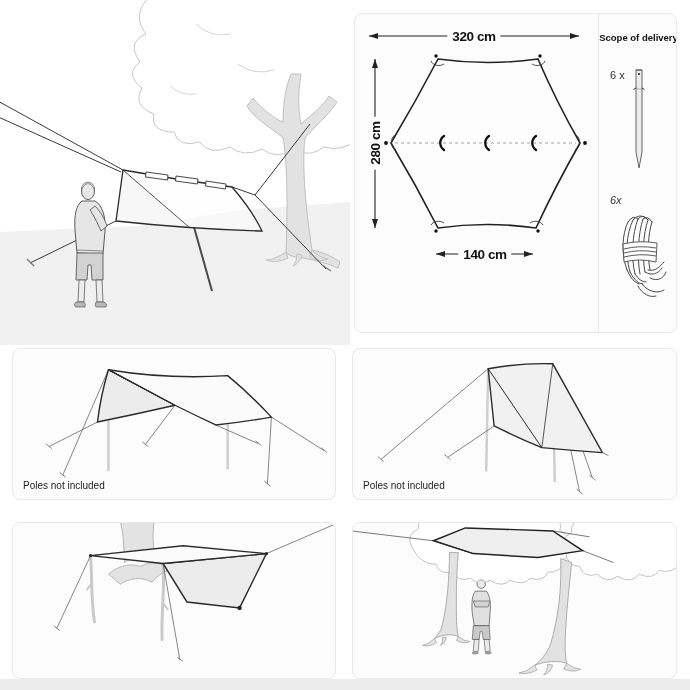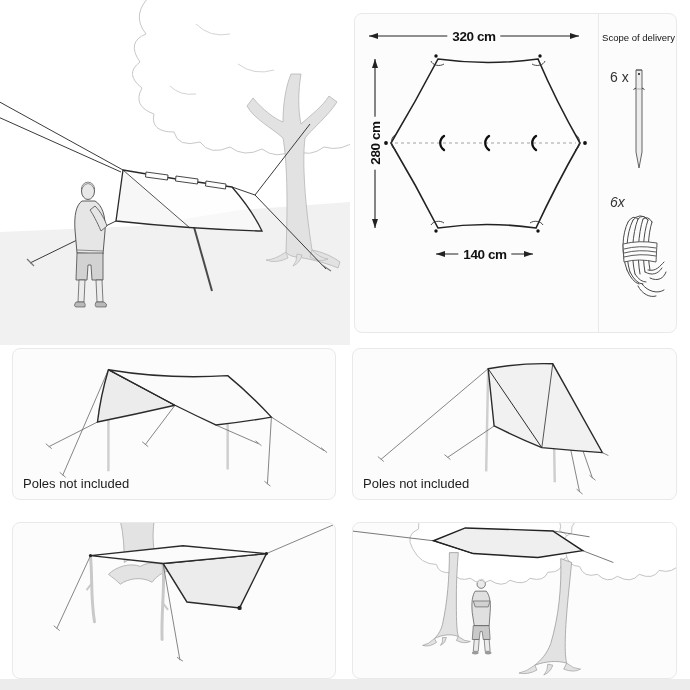--- a/index.html
+++ b/index.html
@@ -1,29 +1,29 @@
 <!DOCTYPE html>
 <html><head>
 <meta charset="utf-8">
 <style>
   html,body{margin:0;padding:0;background:#ffffff;}
   .page{position:relative;width:690px;height:690px;background:#ffffff;
         font-family:"Liberation Sans",sans-serif;overflow:hidden;}
   .panel{position:absolute;background:#fcfcfc;border:1px solid #e9e9e9;
          border-radius:8px;box-sizing:border-box;overflow:hidden;}
   .panel svg{position:absolute;left:0;top:0;width:100%;height:100%;}
-  .caption{position:absolute;left:10px;bottom:8px;font-size:13px;color:#1c1c1c;z-index:5;}
+  .caption{position:absolute;left:10px;bottom:8px;font-size:10px;color:#1c1c1c;z-index:5;}
   .dim-label{position:absolute;font-weight:700;font-size:13.5px;letter-spacing:-0.4px;
              color:#111;background:#fcfcfc;padding:0 5px;white-space:nowrap;
              transform:translate(-50%,-50%);z-index:4;}
   .dim-label.vertical{transform:translate(-50%,-50%) rotate(-90deg);}
   .scope{position:absolute;left:243px;top:0;bottom:0;width:79px;border-left:1px solid #e9e9e9;}
-  .scope-title{font-weight:400;font-size:9.5px;line-height:1.25;color:#111;
+  .scope-title{font-weight:700;font-size:9.5px;line-height:1.25;color:#111;
                text-align:center;margin-top:18px;}
-  .qty{position:absolute;font-size:14px;color:#333;}
+  .qty{position:absolute;font-size:11px;color:#333;}
   .footer-strip{position:absolute;left:0;right:0;top:679px;height:11px;background:#ececec;}
   .illu{position:absolute;left:0;top:0;width:350px;height:345px;}
 </style>
 </head>
 <body>
 
 <div class="page">
 
   <div class="illu">
     <svg viewBox="0 0 350 345">

